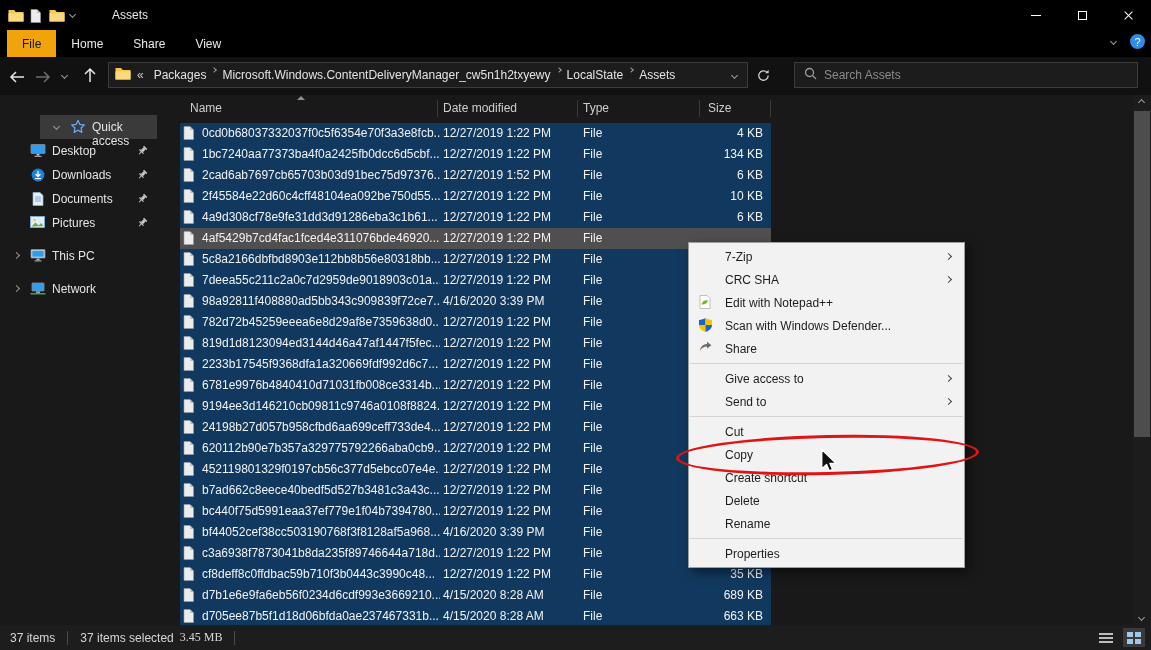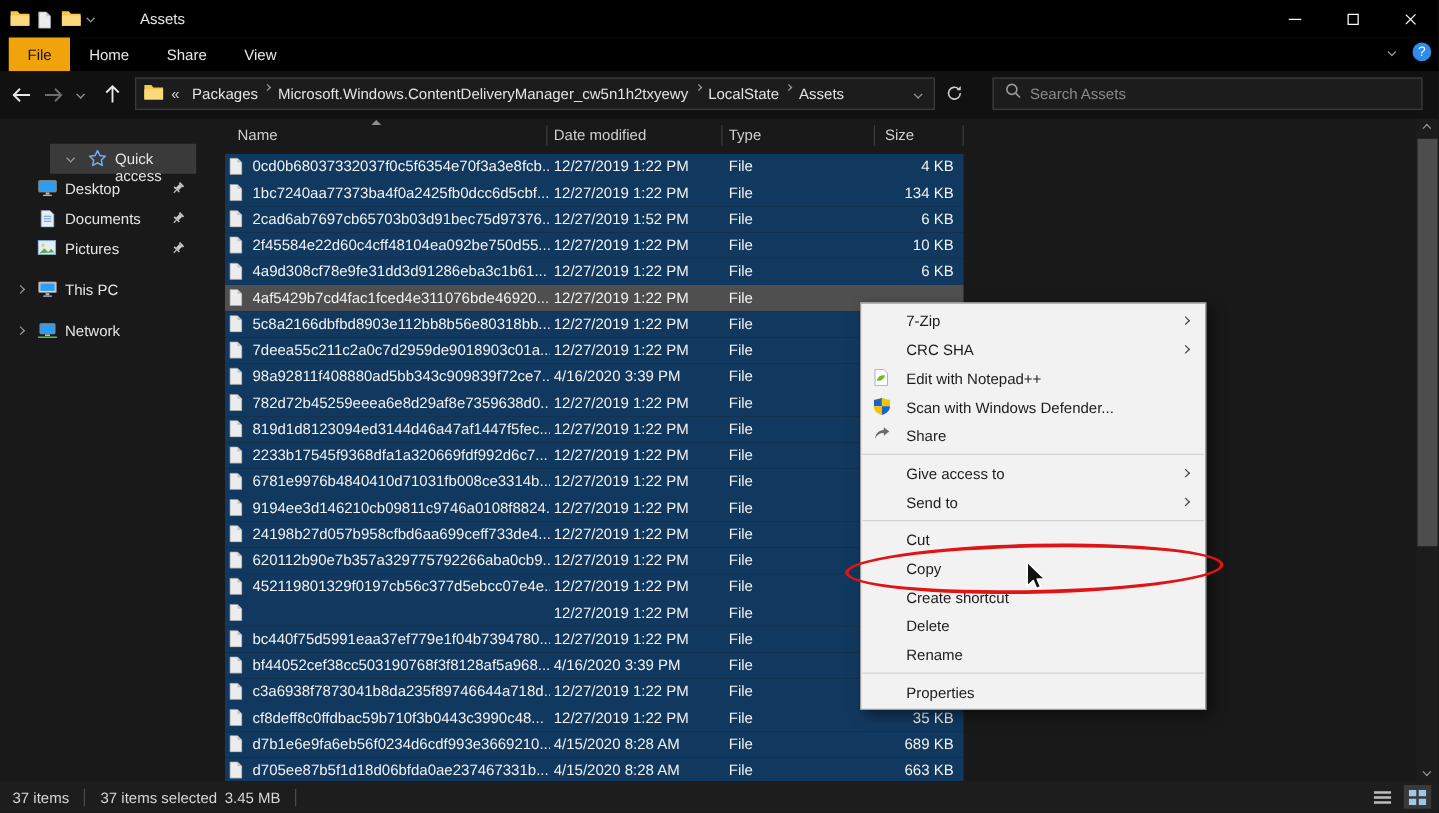--- a/index.html
+++ b/index.html
@@ -94,21 +94,21 @@
   
   .vsb { position:absolute; left:1133px; top:95px; width:18px; height:530px; background:#1c1c1c; }
   .vsb-up { position:absolute; left:6px; top:5px; }
   .vsb-down { position:absolute; left:6px; bottom:5px; }
   .vsb-thumb { position:absolute; left:1px; top:16px; width:16px; height:326px; background:#4d4d4d; }
 
   
   .status { position:absolute; left:0; bottom:0; width:100%; height:25px; background:#1d1d1d;
             display:flex; align-items:center; padding-left:10px; gap:12px; font-size:12px; color:#d6d6d6; }
   .sdiv { width:1px; height:14px; background:#4a4a4a; }
-  .sel-size { margin-left:-6px; }
+  .sel-size { margin-left:-6px;font-family:Liberation Serif, serif; }
   .viewbtns { position:absolute; right:6px; top:3px; display:flex; gap:6px; }
   .vbtn { width:22px; height:19px; display:flex; align-items:center; justify-content:center; }
   .vbtn.active { background:#3a3a3a; }
 
   
   .menu { position:absolute; left:688px; top:242px; width:277px; background:#f2f2f2;
           border:1px solid #9e9e9e; box-shadow:4px 4px 10px rgba(0,0,0,.5); padding:2px 0; z-index:40; }
   .mi { position:relative; height:23px; display:flex; align-items:center; padding-left:36px;
         font-size:12px; color:#1c1c1c; }
   .mic { position:absolute; left:10px; top:4px; }
@@ -226,20 +226,36 @@
         <span class="s-pin"><svg width="11" height="11" viewBox="0 0 11 11">
             <g transform="rotate(45 5.5 5.5)">
               <rect x="3.2" y="1" width="4.6" height="1.4" fill="#c9c9c9"></rect>
               <rect x="4" y="2.4" width="3" height="4" fill="#c9c9c9"></rect>
               <rect x="2.6" y="6.4" width="5.8" height="1.2" fill="#c9c9c9"></rect>
               <rect x="5.2" y="7.6" width="0.9" height="3" fill="#c9c9c9"></rect>
             </g>
           </svg></span>
       </div>
       <div class="srow">
+        <span class="s-ic"><svg width="14" height="14" viewBox="0 0 14 14">
+            <circle cx="7" cy="7" r="6.4" fill="#1c82d6"></circle>
+            <path d="M7 3v5M4.6 6L7 8.6 9.4 6" stroke="#fff" stroke-width="1.3" fill="none"></path>
+            <rect x="4" y="10" width="6" height="1.1" fill="#fff"></rect>
+          </svg></span>
+        <span class="s-lbl">Downloads</span>
+        <span class="s-pin"><svg width="11" height="11" viewBox="0 0 11 11">
+            <g transform="rotate(45 5.5 5.5)">
+              <rect x="3.2" y="1" width="4.6" height="1.4" fill="#c9c9c9"></rect>
+              <rect x="4" y="2.4" width="3" height="4" fill="#c9c9c9"></rect>
+              <rect x="2.6" y="6.4" width="5.8" height="1.2" fill="#c9c9c9"></rect>
+              <rect x="5.2" y="7.6" width="0.9" height="3" fill="#c9c9c9"></rect>
+            </g>
+          </svg></span>
+      </div>
+      <div class="srow">
         <span class="s-ic"><svg width="12" height="14" viewBox="0 0 12 14">
             <path d="M1 .5h7L11 3.5v10H1z" fill="#e9eef3" stroke="#8fb6d9" stroke-width=".7"></path>
             <path d="M3 5h6M3 7h6M3 9h6" stroke="#5d9bd3" stroke-width=".8"></path>
           </svg></span>
         <span class="s-lbl">Documents</span>
         <span class="s-pin"><svg width="11" height="11" viewBox="0 0 11 11">
             <g transform="rotate(45 5.5 5.5)">
               <rect x="3.2" y="1" width="4.6" height="1.4" fill="#c9c9c9"></rect>
               <rect x="4" y="2.4" width="3" height="4" fill="#c9c9c9"></rect>
               <rect x="2.6" y="6.4" width="5.8" height="1.2" fill="#c9c9c9"></rect>
@@ -465,20 +481,21 @@
         <span class="fname">452119801329f0197cb56c377d5ebcc07e4e...</span>
         <span class="fdate">12/27/2019 1:22 PM</span>
         <span class="ftype">File</span>
         <span class="fsize"></span>
       </div>
       <div class="frow sel">
         <span class="fic"><svg width="11" height="14" viewBox="0 0 11 14">
             <path d="M1 .5h6L10.5 4v9.5H1z" fill="#ececec" stroke="#9d9d9d" stroke-width=".6"></path>
             <path d="M7 .5L10.5 4H7z" fill="#c2c2c2"></path>
           </svg></span>
+        <span class="fname">b7ad662c8eece40bedf5d527b3481c3a43c...</span>
         <span class="fdate">12/27/2019 1:22 PM</span>
         <span class="ftype">File</span>
         <span class="fsize"></span>
       </div>
       <div class="frow sel">
         <span class="fic"><svg width="11" height="14" viewBox="0 0 11 14">
             <path d="M1 .5h6L10.5 4v9.5H1z" fill="#ececec" stroke="#9d9d9d" stroke-width=".6"></path>
             <path d="M7 .5L10.5 4H7z" fill="#c2c2c2"></path>
           </svg></span>
         <span class="fname">bc440f75d5991eaa37ef779e1f04b7394780...</span>

